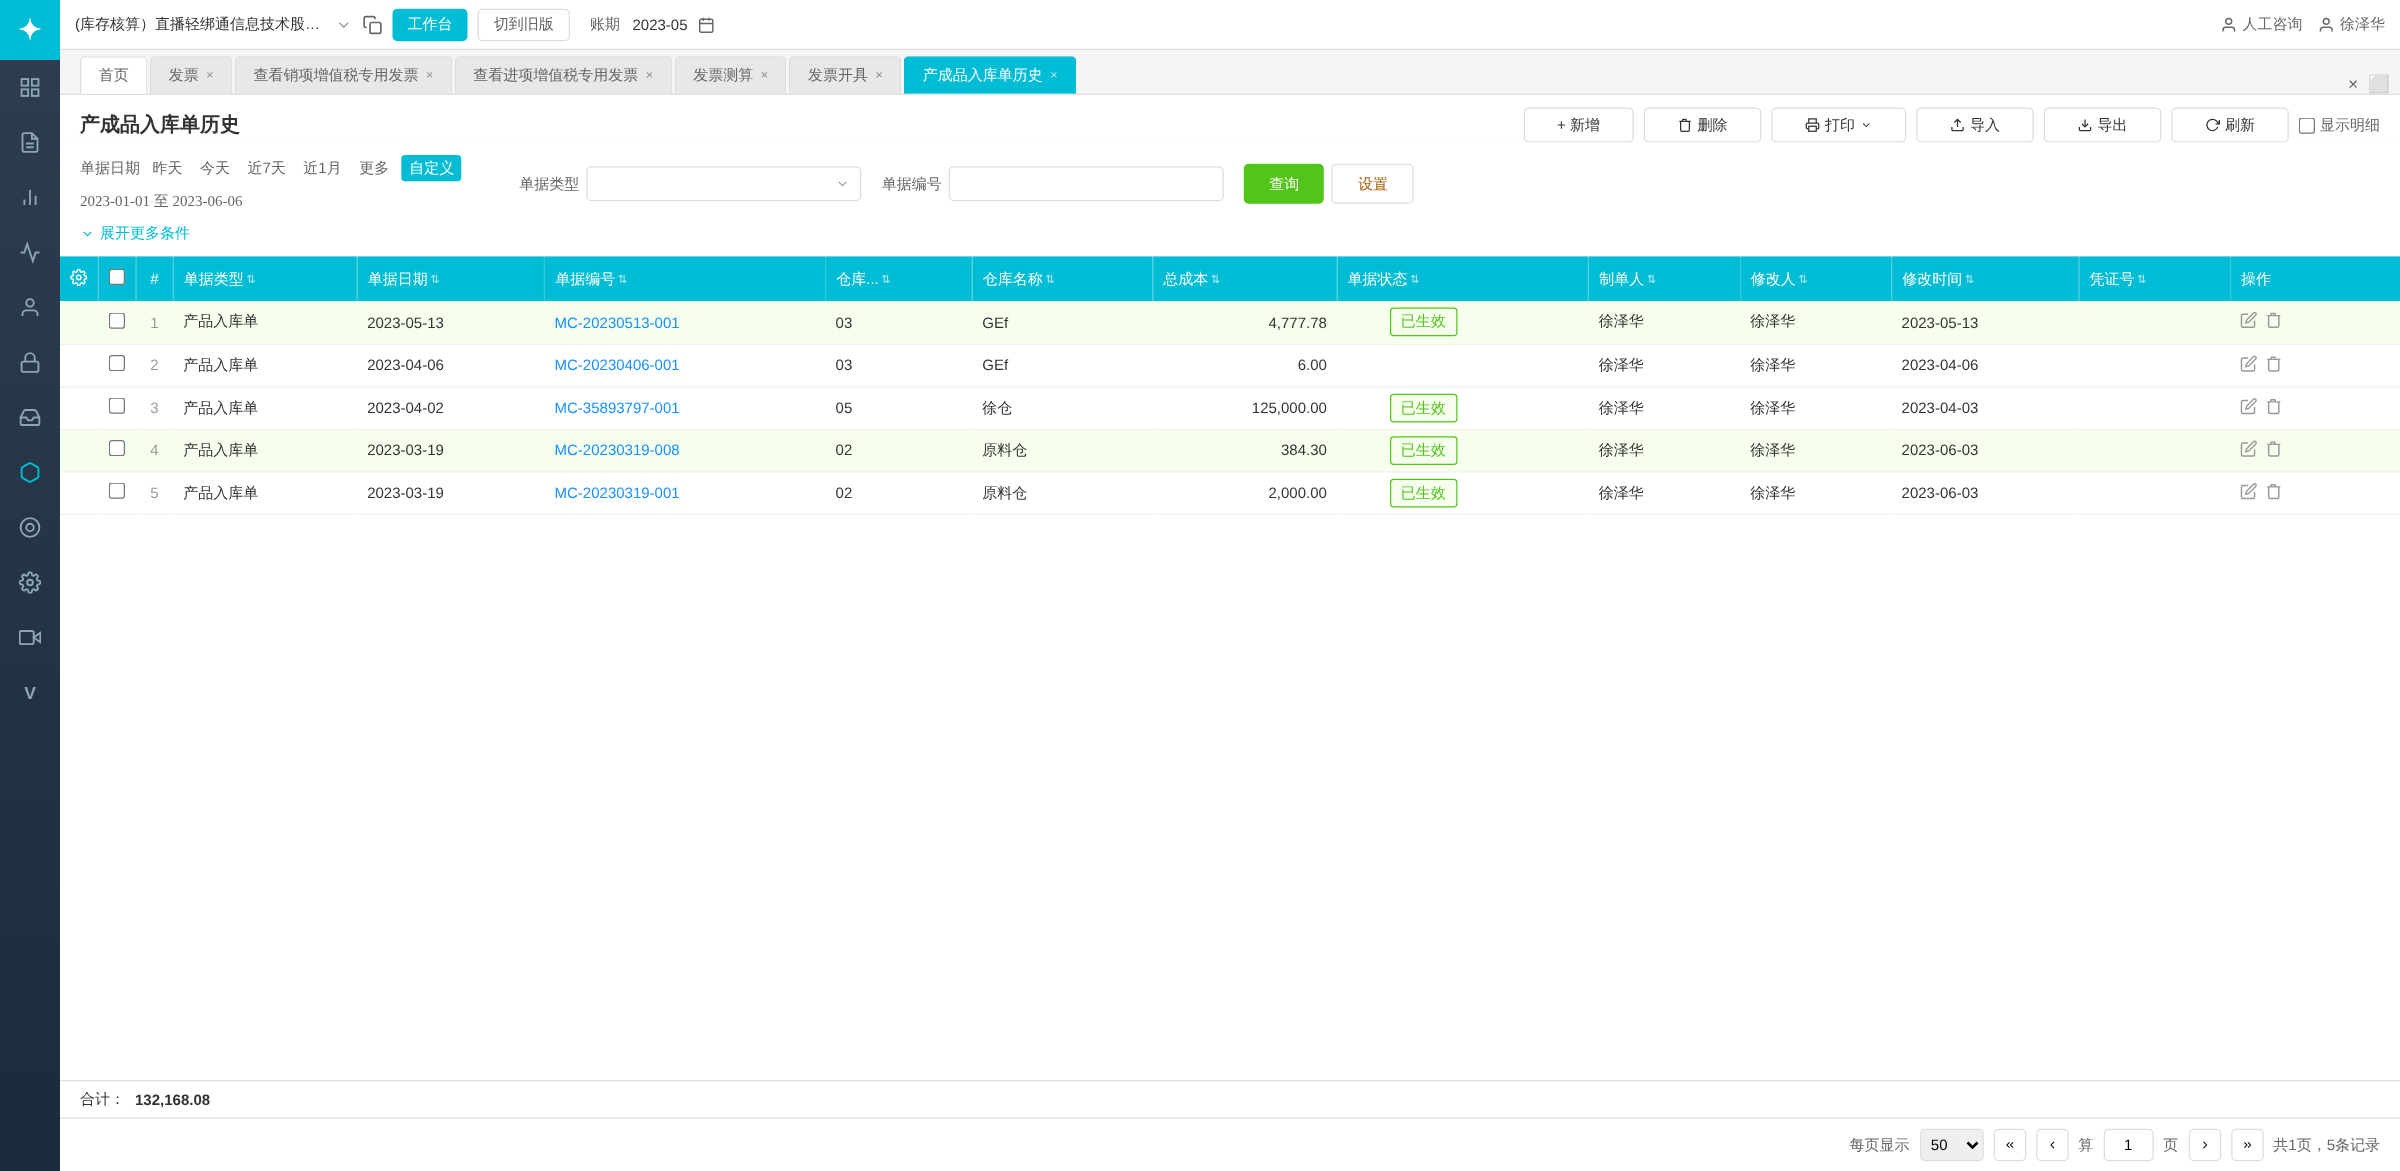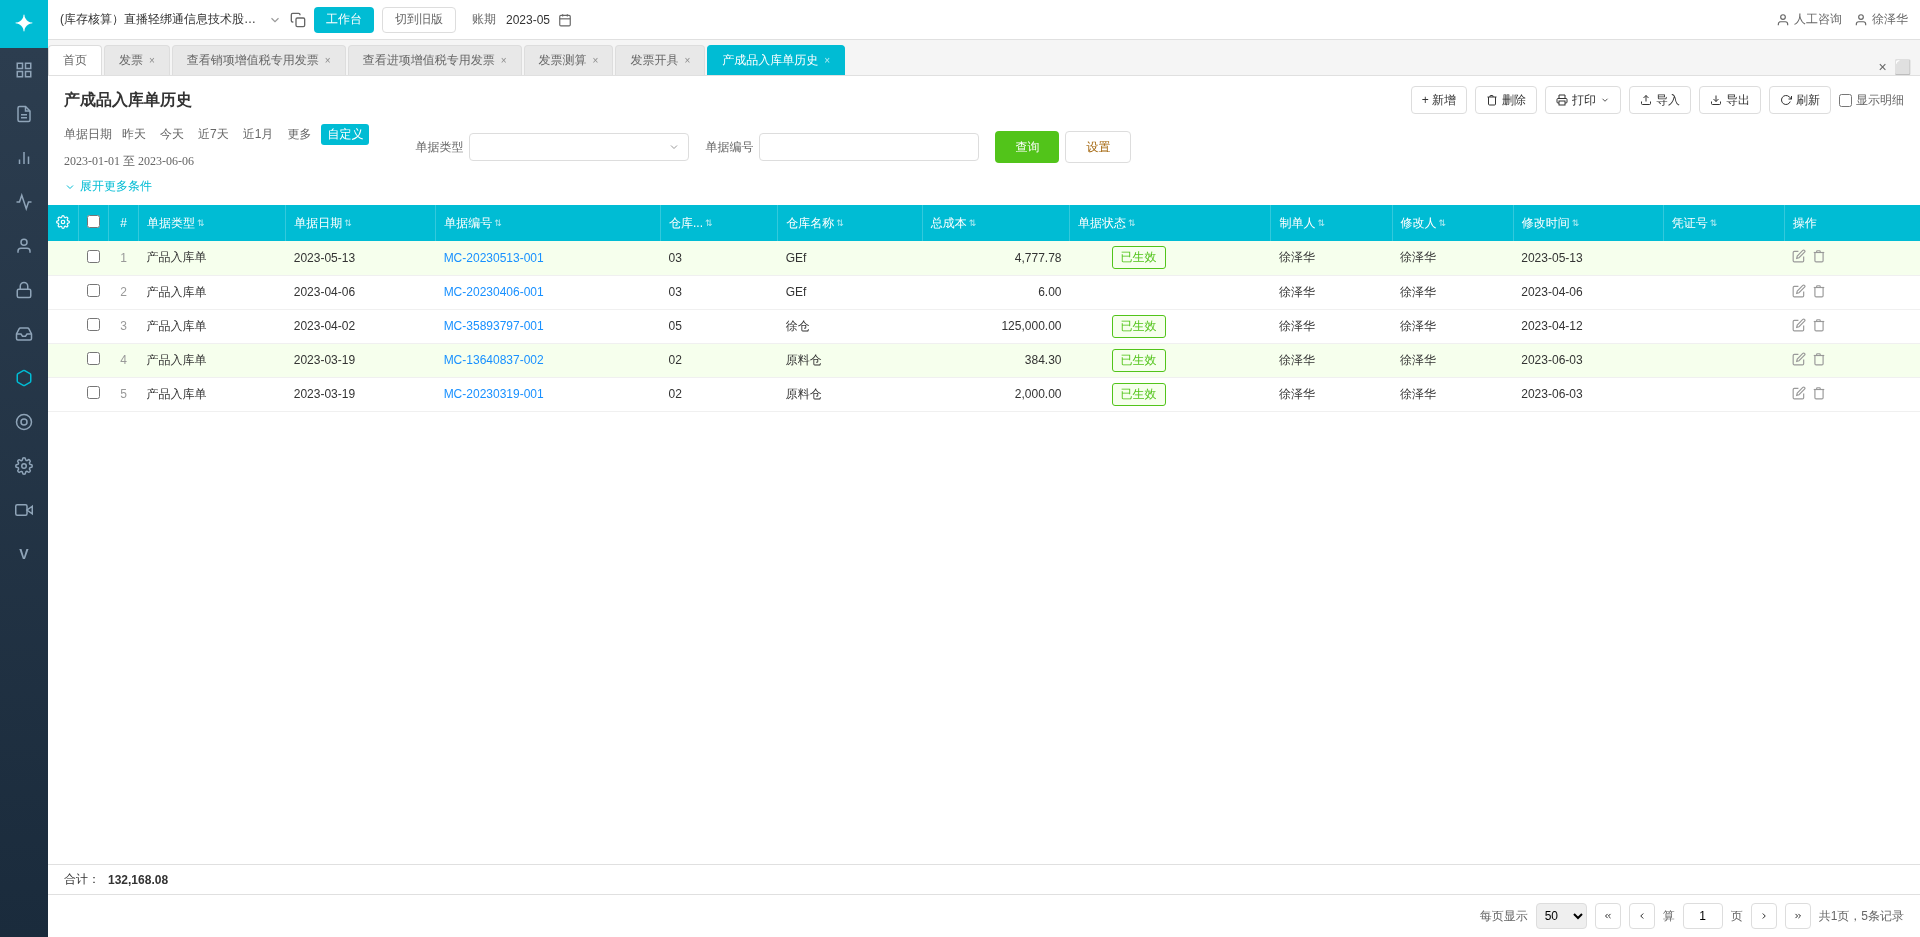--- a/index.html
+++ b/index.html
@@ -19,34 +19,34 @@
     .topbar-left { display: flex; align-items: center; gap: 8px; flex: 1; }
     .company-name { font-size: 12px; color: #333; max-width: 200px; white-space: nowrap; overflow: hidden; text-overflow: ellipsis; }
     .topbar-btn { height: 26px; padding: 0 12px; border-radius: 4px; border: none; cursor: pointer; font-size: 12px; }
     .btn-workbench { background: #00bcd4; color: #fff; }
     .btn-prev { background: #fff; border: 1px solid #ddd; color: #666; }
     .account-period { font-size: 12px; color: #666; margin-left: 8px; }
     .topbar-right { display: flex; align-items: center; gap: 12px; }
     .topbar-right-item { font-size: 12px; color: #666; cursor: pointer; display: flex; align-items: center; gap: 4px; }
 
     
-    .tabs-bar { height: 36px; background: #f5f5f5; display: flex; align-items: flex-end; padding: 0 0 0 0; border-bottom: 1px solid #e0e0e0; flex-shrink: 0; overflow-x: auto; }
+    .tabs-bar { height: 36px; background: #f5f5f5; display: flex; align-items: flex-end; padding: 0 0 0 16px; border-bottom: 1px solid #e0e0e0; flex-shrink: 0; overflow-x: auto; }
     .tab { height: 30px; padding: 0 14px; display: flex; align-items: center; gap: 6px; font-size: 12px; color: #666; cursor: pointer; background: #e8e8e8; border: 1px solid #ddd; border-bottom: none; border-radius: 4px 4px 0 0; margin-right: 2px; white-space: nowrap; }
     .tab.active { background: #00bcd4; color: #fff; border-color: #00bcd4; }
     .tab-close { font-size: 10px; color: inherit; opacity: 0.7; }
     .tab-home { background: #fff; border-color: #ddd; }
 
     
     .page-content { flex: 1; display: flex; flex-direction: column; overflow: hidden; padding: 0; background: #f0f2f5; }
 
     
     .page-header { background: #fff; padding: 10px 16px 0; display: flex; align-items: center; justify-content: space-between; flex-shrink: 0; border-bottom: none; }
     .page-title { font-size: 16px; font-weight: bold; color: #333; }
     .header-actions { display: flex; align-items: center; gap: 8px; }
-    .action-btn { height: 28px; padding: 0 10px; border-radius: 4px; border: 1px solid #ddd; background: #fff; color: #333; font-size: 12px; cursor: pointer; display: flex; align-items: center; gap: 4px; }
+    .action-btn { height: 28px; padding: 0 26px; border-radius: 4px; border: 1px solid #ddd; background: #fff; color: #333; font-size: 12px; cursor: pointer; display: flex; align-items: center; gap: 4px; }
 
     
     .filter-area { background: #fff; padding: 10px 16px; flex-shrink: 0; }
     .filter-row { display: flex; align-items: center; gap: 16px; flex-wrap: wrap; }
     .filter-label { font-size: 12px; color: #666; white-space: nowrap; }
     .filter-date-btn { font-size: 12px; color: #666; cursor: pointer; padding: 2px 4px; }
     .filter-date-btn.active-custom { background: #00bcd4; color: #fff; border-radius: 3px; padding: 2px 6px; }
     .date-range { font-size: 12px; color: #666; margin-top: 4px; font-family: Liberation Serif, serif; }
     .filter-select { height: 28px; border: 1px solid #ddd; border-radius: 4px; padding: 0 8px; font-size: 12px; color: #333; background: #fff; min-width: 200px; cursor: pointer; display: flex; align-items: center; justify-content: space-between; }
     .filter-input { height: 28px; border: 1px solid #ddd; border-radius: 4px; padding: 0 8px; font-size: 12px; color: #333; background: #fff; min-width: 200px; }
@@ -518,21 +518,21 @@
       <td>2023-04-02</td>
       <td class="link">MC-35893797-001</td>
       <td>05</td>
       <td>徐仓</td>
       <td style="text-align:right;">125,000.00</td>
       <td>
         <span class="status-badge">已生效</span>
       </td>
       <td>徐泽华</td>
       <td>徐泽华</td>
-      <td>2023-04-12</td>
+      <td>2023-04-03</td>
       <td></td>
       <td>
         <div class="ops-col">
           <span class="op-icon" title="编辑">
             <svg width="14" height="14" viewBox="0 0 24 24" fill="none" stroke="currentColor" stroke-width="2">
                       <path d="M11 4H4a2 2 0 0 0-2 2v14a2 2 0 0 0 2 2h14a2 2 0 0 0 2-2v-7"></path>
                       <path d="M18.5 2.5a2.121 2.121 0 0 1 3 3L12 15l-4 1 1-4 9.5-9.5z"></path>
                     </svg>
           </span>
           <span class="op-icon" title="删除">
@@ -545,21 +545,21 @@
       </td>
     </tr>
             <tr class="row-highlight">
       <td></td>
       <td class="checkbox-col">
         <input type="checkbox" style="">
       </td>
       <td class="row-num">4</td>
       <td>产品入库单</td>
       <td>2023-03-19</td>
-      <td class="link">MC-13640837-002</td>
+      <td class="link">MC-20230319-008</td>
       <td>02</td>
       <td>原料仓</td>
       <td style="text-align:right;">384.30</td>
       <td>
         <span class="status-badge">已生效</span>
       </td>
       <td>徐泽华</td>
       <td>徐泽华</td>
       <td>2023-06-03</td>
       <td></td>

